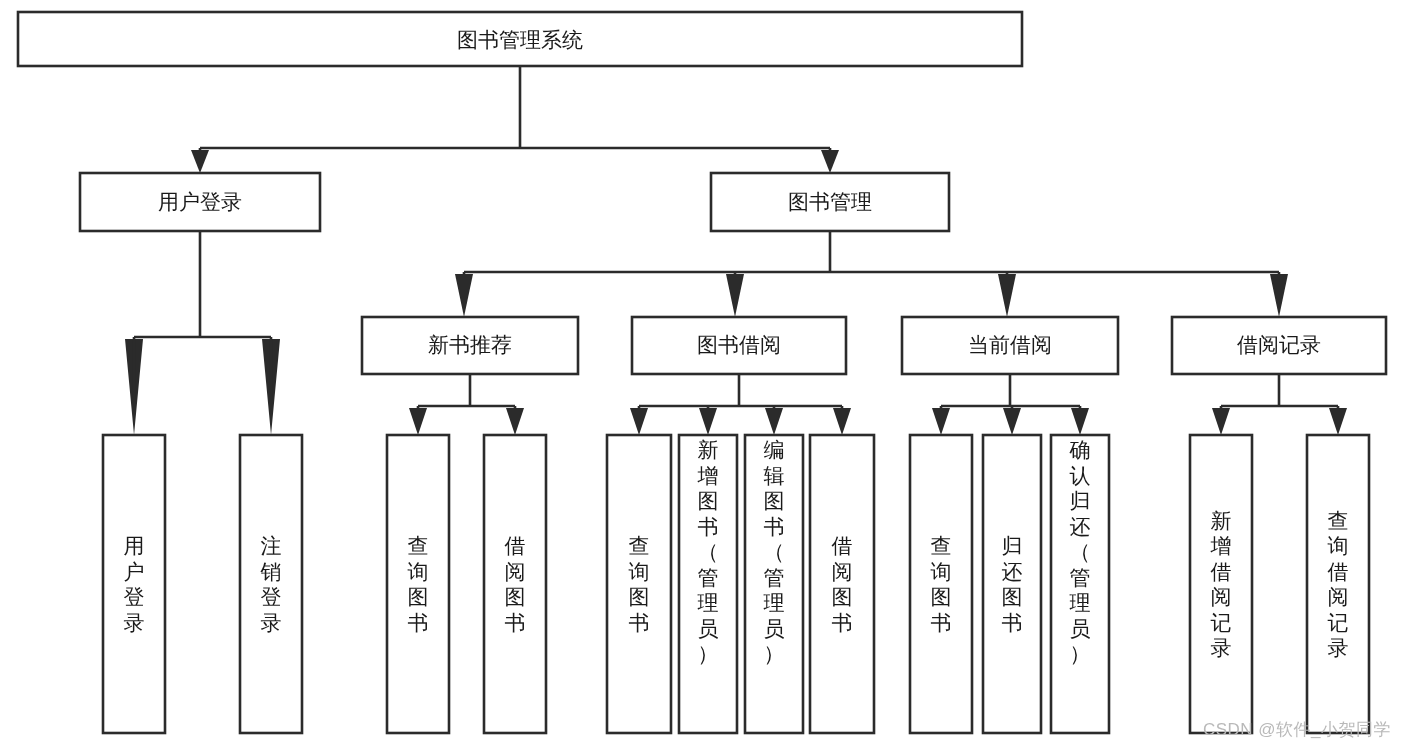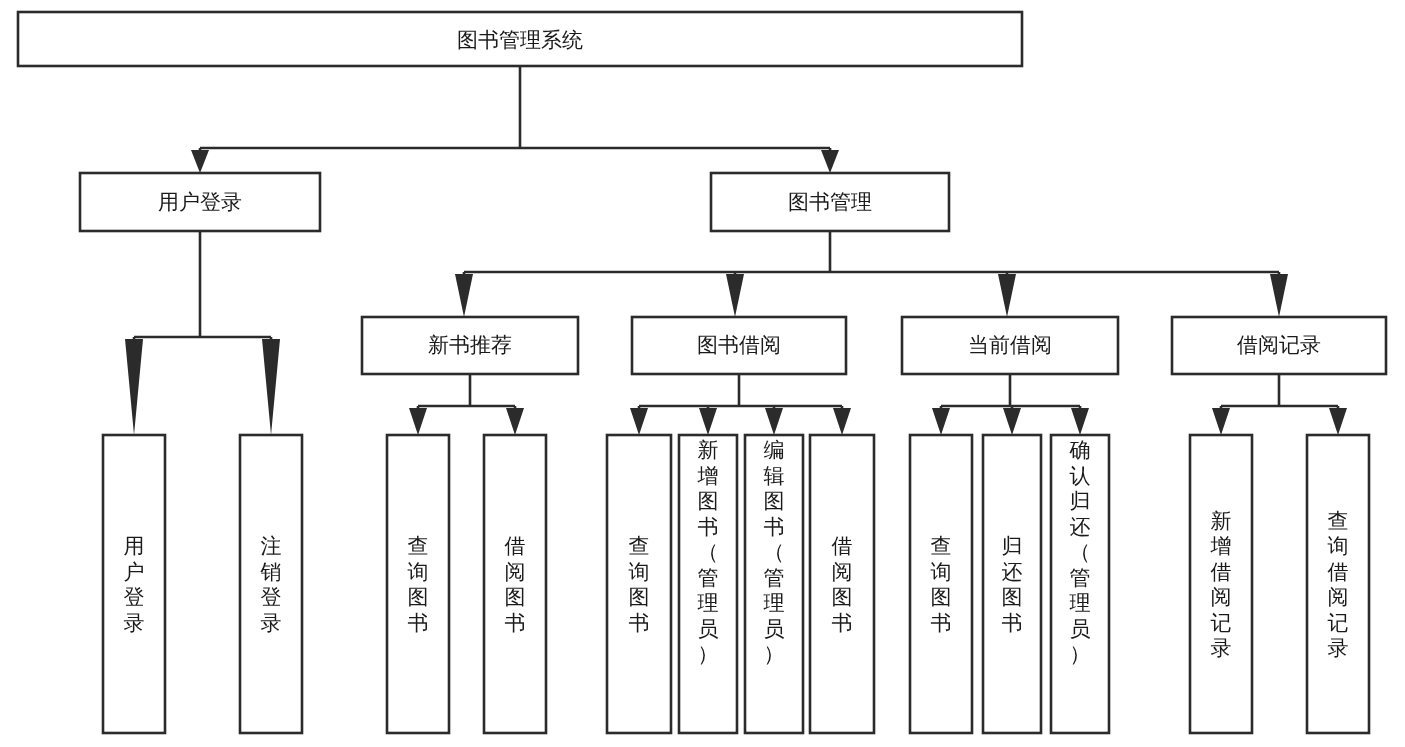--- a/index.html
+++ b/index.html
@@ -229,14 +229,15 @@
       <text class="node-label-v" x="1221" y="0"><tspan x="1221" y="527.5">新</tspan><tspan x="1221" y="553">增</tspan><tspan x="1221" y="578.5">借</tspan><tspan x="1221" y="604">阅</tspan><tspan x="1221" y="629.5">记</tspan><tspan x="1221" y="655">录</tspan></text>
     </g>
 
     <g>
       <rect class="node-box" x="1307" y="435" width="62" height="298"></rect>
       <text class="node-label-v" x="1338" y="0"><tspan x="1338" y="527.5">查</tspan><tspan x="1338" y="553">询</tspan><tspan x="1338" y="578.5">借</tspan><tspan x="1338" y="604">阅</tspan><tspan x="1338" y="629.5">记</tspan><tspan x="1338" y="655">录</tspan></text>
     </g>
 
   </svg>
 
+  <div class="watermark">CSDN @软件_小贺同学</div>
 
 </div>
 
 </body></html>

